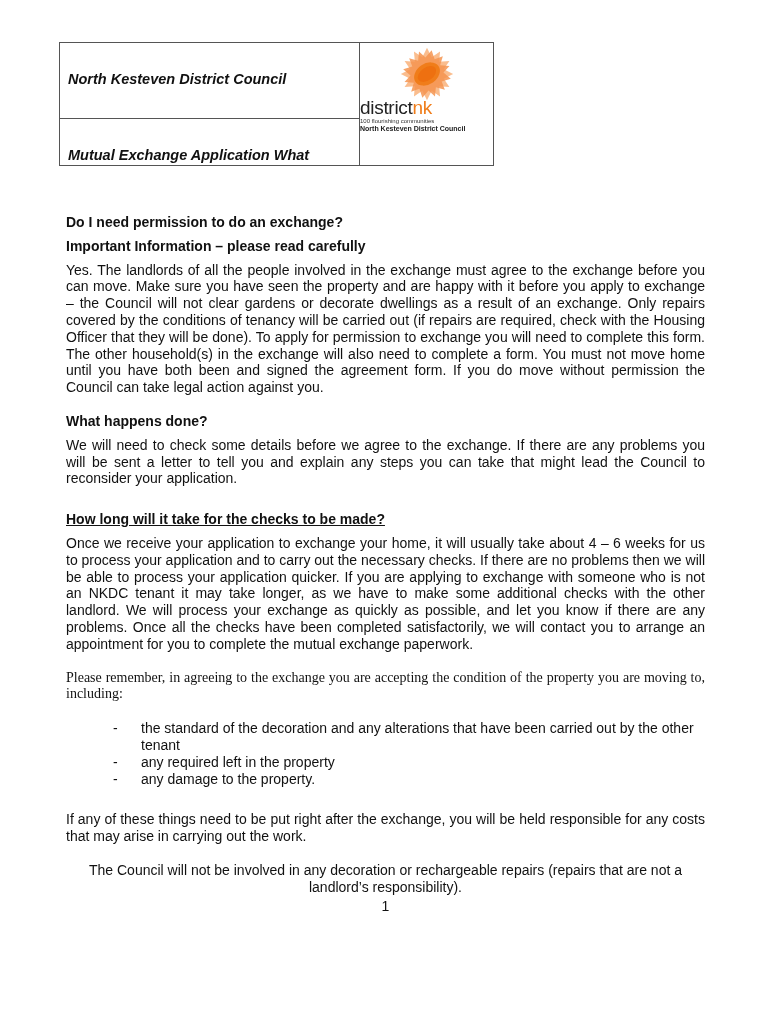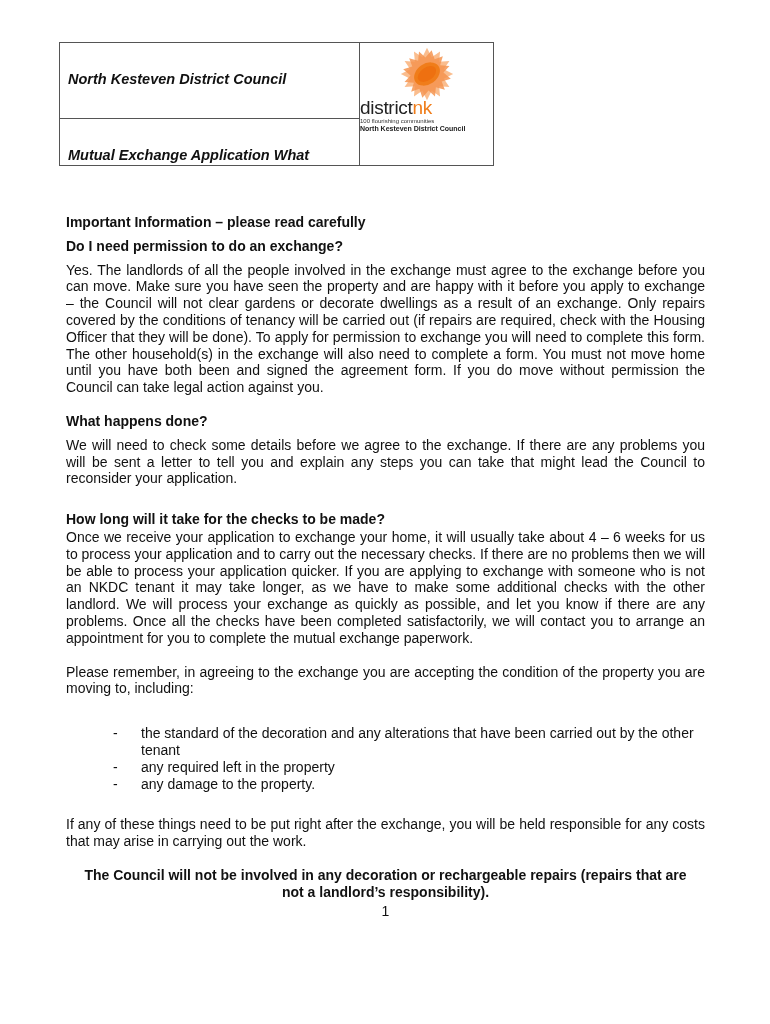--- a/index.html
+++ b/index.html
@@ -20,21 +20,21 @@
     .logo-word .nk { color: #f07d1a; }
     .logo-tag { position: absolute; left: 0; top: 75px; width: 100%; font-size: 6px; color: #333; line-height: 7px; }
     .logo-council { position: absolute; left: 0; top: 82px; width: 100%; font-size: 7px; font-weight: bold; color: #222; line-height: 8px; }
 
     .content { position: absolute; left: 66px; top: 214px; width: 639px; font-size: 14px; line-height: 16.8px; }
     .h { font-weight: bold; margin: 0; }
     p { margin: 0; text-align: justify; }
     .list { margin: 0; padding: 0; list-style: none; }
     .list li { position: relative; padding-left: 75px; }
     .list li .dash { position: absolute; left: 47px; top: 0; }
-    .closing { font-weight: bold; text-align: center; }
+    .closing { font-weight: normal; text-align: center; }
     .page-num { text-align: center; }
   </style>
 </head>
 <body>
 
 <div class="header-table">
   <div class="header-left">
     <div class="header-row r1">North Kesteven District Council</div>
     <div class="header-row r2">Mutual Exchange Application What</div>
   </div>
@@ -47,32 +47,32 @@
         <ellipse rx="11" ry="7" fill="#ee7010" transform="rotate(-35)"></ellipse>
       </g>
     </svg>
     <div class="logo-word"><span>district</span><span class="nk">nk</span></div>
     <div class="logo-tag">100 flourishing communities</div>
     <div class="logo-council">North Kesteven District Council</div>
   </div>
 </div>
 
 <div class="content">
+  <p class="h" style="margin-bottom:7px;">Do I need permission to do an exchange?</p>
+
   <p class="h" style="margin-bottom:7px;">Important Information – please read carefully</p>
-
-  <p class="h" style="margin-bottom:7px;">Do I need permission to do an exchange?</p>
   <p style="margin-bottom:17px;">Yes.  The landlords of all the people involved in the exchange must agree to the exchange before you can move. Make sure you have seen the property and are happy with it before you apply to exchange – the Council will not clear gardens or decorate dwellings as a result of an exchange. Only repairs covered by the conditions of tenancy will be carried out (if repairs are required, check with the Housing Officer that they will be done).   To apply for permission to exchange you will need to complete this form.  The other household(s) in the exchange will also need to complete a form. You must not move home until you have both been and signed the agreement form.  If you do move without permission the Council can take legal action against you.</p>
 
   <p class="h" style="margin-bottom:7px;">What happens done?</p>
   <p style="margin-bottom:24px;">We will need to check some details before we agree to the exchange.  If there are any problems you will be sent a letter to tell you and explain any steps you can take that might lead the Council to reconsider your application.</p>
 
-  <p class="h" style="margin-bottom:1px;">How long will it take for the checks to be made?</p>
+  <p class="h" style="margin-bottom:7px;text-decoration:underline;">How long will it take for the checks to be made?</p>
   <p style="margin-bottom:17px;">Once we receive your application to exchange your home, it will usually take about 4 – 6 weeks for us to process your application and to carry out the necessary checks.  If there are no problems then we will be able to process your application quicker.  If you are applying to exchange with someone who is not an NKDC tenant it may take longer, as we have to make some additional checks with the other landlord.  We will process your exchange as quickly as possible, and let you know if there are any problems.  Once all the checks have been completed satisfactorily, we will contact you to arrange an appointment for you to complete the mutual exchange paperwork.</p>
 
-  <p style="margin-bottom:28px;">Please remember, in agreeing to the exchange you are accepting the condition of the property you are moving to, including:</p>
+  <p style="margin-bottom:17px;font-family:Liberation Serif, serif;">Please remember, in agreeing to the exchange you are accepting the condition of the property you are moving to, including:</p>
 
   <ul class="list" style="margin-bottom:24px;">
     <li><span class="dash">-</span><span>the standard of the decoration and any alterations that have been carried out by the other tenant</span></li>
     <li><span class="dash">-</span><span>any required left in the property</span></li>
     <li><span class="dash">-</span><span>any damage to the property.</span></li>
   </ul>
 
   <p style="margin-bottom:17px;">If any of these things need to be put right after the exchange, you will be held responsible for any costs that may arise in carrying out the work.</p>
 
   <p class="closing" style="padding:0 8px;">The Council will not be involved in any decoration or rechargeable repairs (repairs that are not a landlord’s responsibility).</p>

